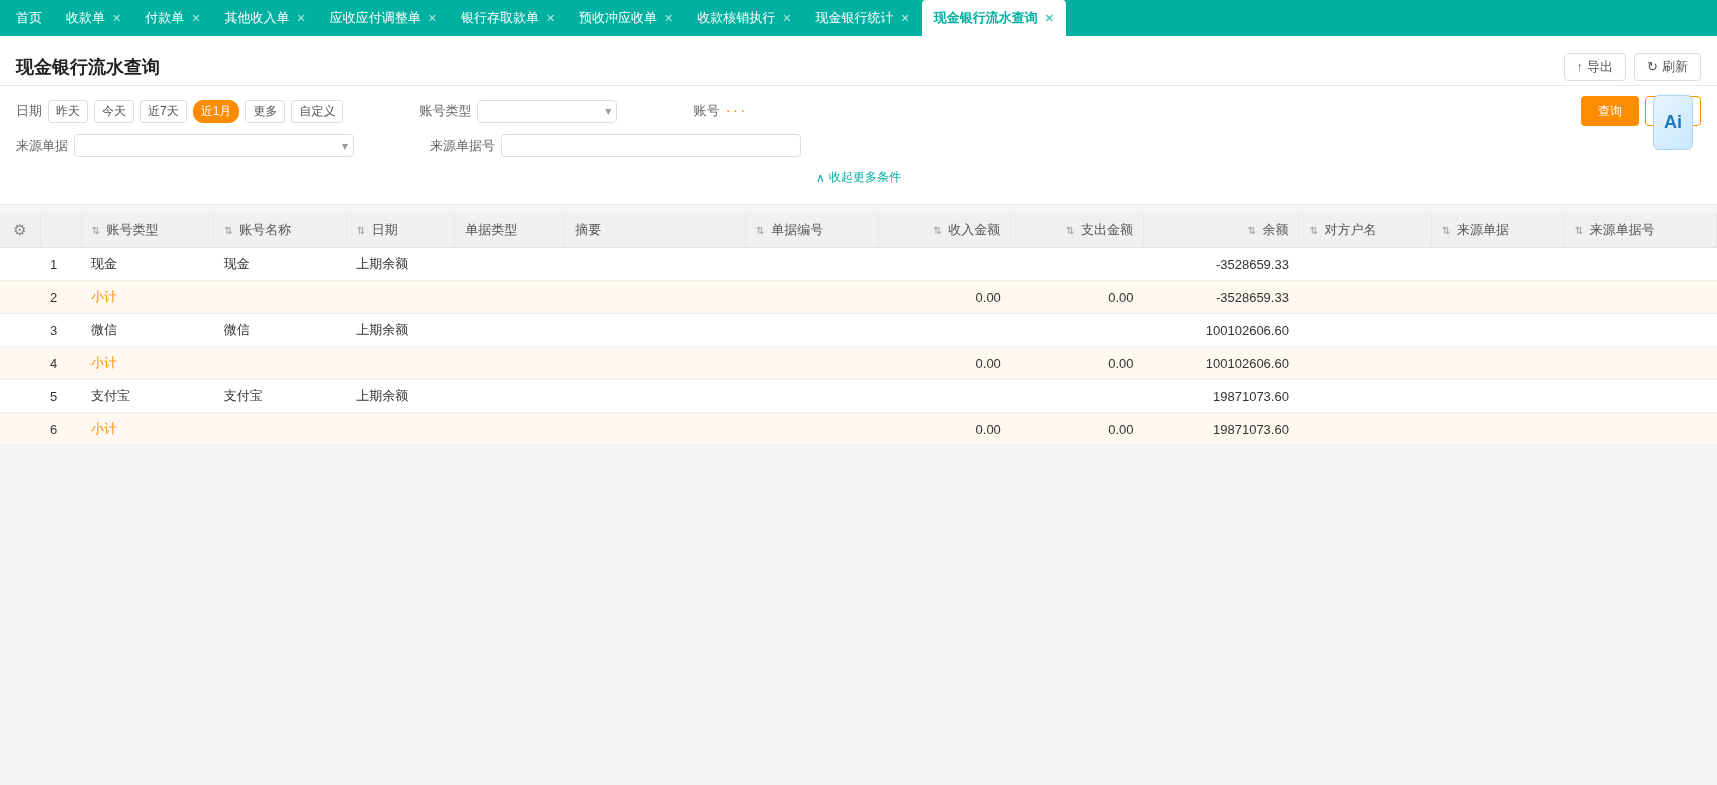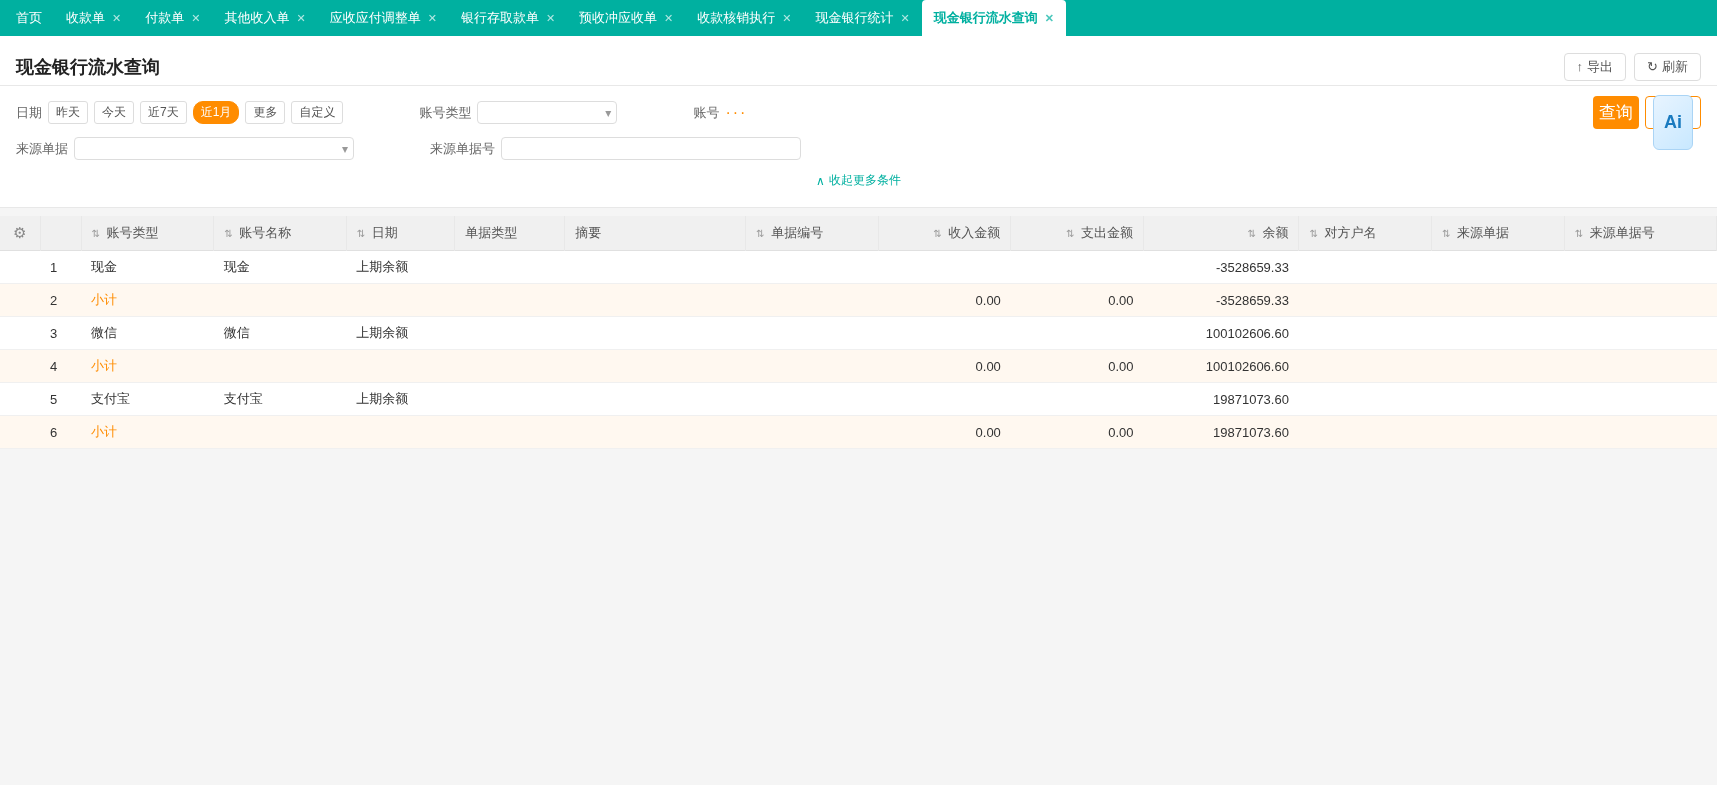--- a/index.html
+++ b/index.html
@@ -151,23 +151,23 @@
       padding: 3px 8px;
       font-size: 13px;
       color: #333;
       min-width: 200px;
     }
     .btn-query {
       background: #ff8c00;
       color: #fff;
       border: none;
       border-radius: 4px;
-      padding: 5px 6px;
-      cursor: pointer;
-      font-size: 17px;
+      padding: 5px 17px;
+      cursor: pointer;
+      font-size: 12px;
     }
     .btn-settings {
       background: #fff;
       color: #ff8c00;
       border: 1px solid #ff8c00;
       border-radius: 4px;
       padding: 5px 14px;
       cursor: pointer;
       font-size: 13px;
     }

